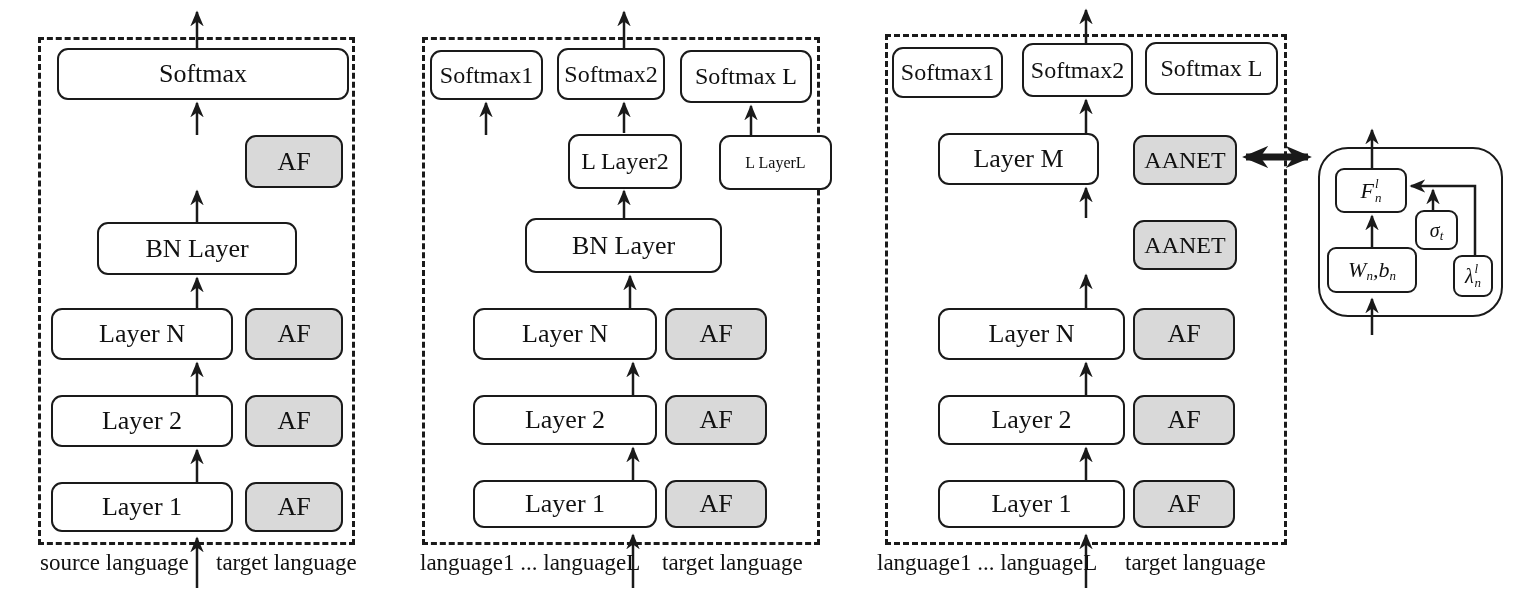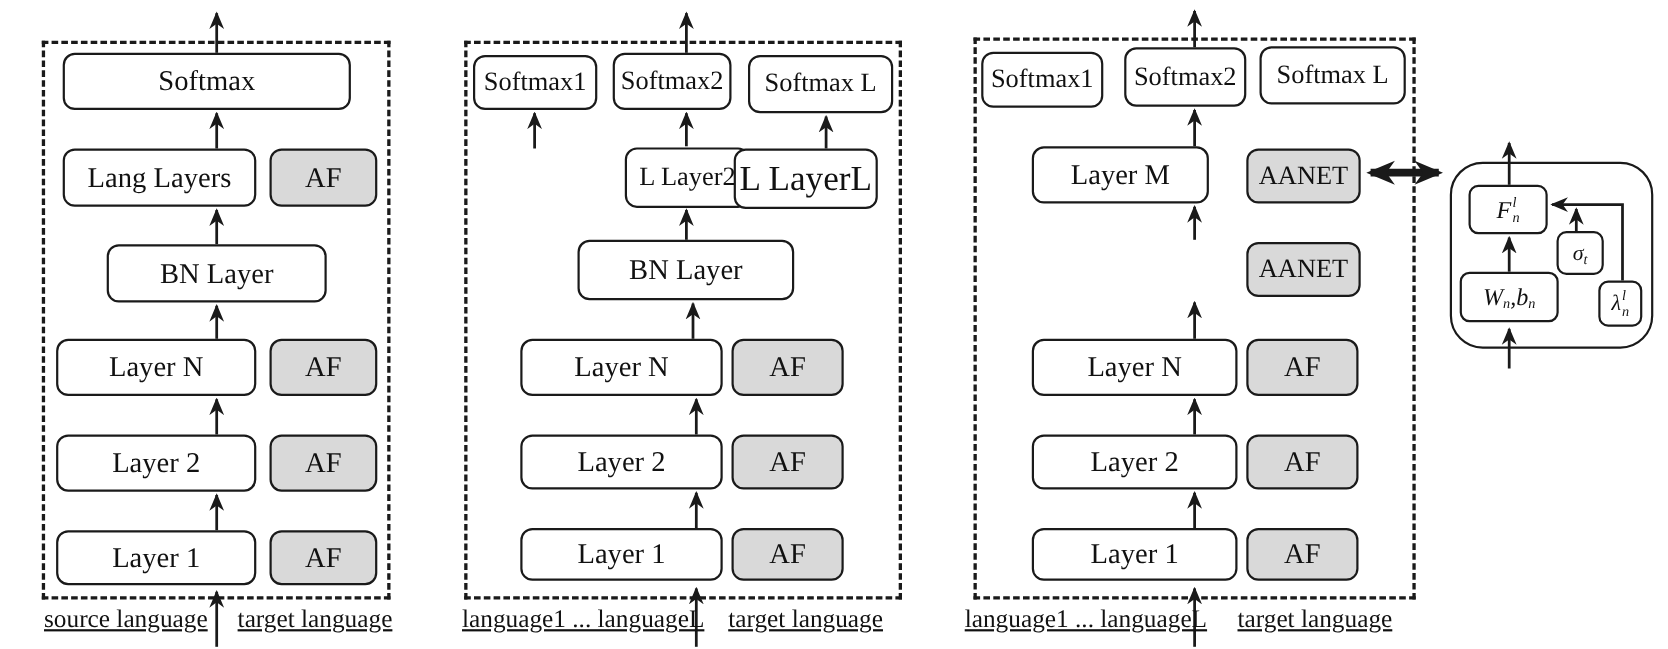--- a/index.html
+++ b/index.html
@@ -15,21 +15,21 @@
   }
   .box {
     position:absolute; box-sizing:border-box; background:#ffffff;
     border:2.5px solid #1a1a1a; border-radius:11px;
     display:flex; align-items:center; justify-content:center;
     font-size:26px; white-space:nowrap; z-index:2;
   }
   .shaded { background:#d9d9d9; }
   .aanet-label { font-size:24px; }
   .footer {
-    position:absolute; font-size:23px; white-space:nowrap; z-index:2;text-decoration:underline;
+    position:absolute; font-size:23px; white-space:nowrap; z-index:2;
   }
   .detail-container {
     position:absolute; box-sizing:border-box; border:2.5px solid #1a1a1a;
     border-radius:30px; background:transparent; z-index:1;
   }
   .math-box { font-size:22px; border-radius:9px; background:#ffffff; }
   .mi { font-style:italic; }
   .ss {
     display:inline-flex; flex-direction:column; align-items:flex-start;
     font-size:13px; line-height:1.05; margin-left:1px; font-style:italic;
@@ -93,38 +93,37 @@
       <line x1="1372" y1="168" x2="1372" y2="130" marker-end="url(#ah)"></line>
       <line x1="1433" y1="210" x2="1433" y2="190" marker-end="url(#ah)"></line>
       <path d="M1475,255 L1475,186 L1411,186" marker-end="url(#ah)"></path>
     </g>
   </svg>
 
   <div class="panel" style="left:38px;top:37px;width:317px;height:508px"></div>
   <div class="panel" style="left:422px;top:37px;width:398px;height:508px"></div>
   <div class="panel" style="left:885px;top:34px;width:402px;height:511px"></div>
 
-  <div class="box" style="left:57px;top:48px;width:262px;height:52px">Softmax</div>
-  <div class="box" style="left:57px;top:135px;width:176px;height:53px">Lang Layers</div>
+  <div class="box" style="left:57px;top:48px;width:292px;height:52px">Softmax</div>
   <div class="box shaded" style="left:245px;top:135px;width:98px;height:53px">AF</div>
   <div class="box" style="left:97px;top:222px;width:200px;height:53px">BN Layer</div>
   <div class="box" style="left:51px;top:308px;width:182px;height:52px">Layer N</div>
   <div class="box shaded" style="left:245px;top:308px;width:98px;height:52px">AF</div>
   <div class="box" style="left:51px;top:395px;width:182px;height:52px">Layer 2</div>
   <div class="box shaded" style="left:245px;top:395px;width:98px;height:52px">AF</div>
   <div class="box" style="left:51px;top:482px;width:182px;height:50px">Layer 1</div>
   <div class="box shaded" style="left:245px;top:482px;width:98px;height:50px">AF</div>
   <div class="footer" style="left:40px;top:550px">source language</div>
   <div class="footer" style="left:216px;top:550px">target language</div>
 
   <div class="box" style="left:430px;top:50px;width:113px;height:50px;font-size:24px">Softmax1</div>
   <div class="box" style="left:557px;top:48px;width:108px;height:52px;font-size:24px">Softmax2</div>
   <div class="box" style="left:680px;top:50px;width:132px;height:53px;font-size:24px">Softmax L</div>
   <div class="box" style="left:568px;top:134px;width:114px;height:55px;font-size:24px">L Layer2</div>
-  <div class="box" style="left:667px;top:135px;width:131px;height:55px;font-size:32px">L LayerL</div>
+  <div class="box" style="left:719px;top:135px;width:113px;height:55px;font-size:16px">L LayerL</div>
   <div class="box" style="left:525px;top:218px;width:197px;height:55px">BN Layer</div>
   <div class="box" style="left:473px;top:308px;width:184px;height:52px">Layer N</div>
   <div class="box shaded" style="left:665px;top:308px;width:102px;height:52px">AF</div>
   <div class="box" style="left:473px;top:395px;width:184px;height:50px">Layer 2</div>
   <div class="box shaded" style="left:665px;top:395px;width:102px;height:50px">AF</div>
   <div class="box" style="left:473px;top:480px;width:184px;height:48px">Layer 1</div>
   <div class="box shaded" style="left:665px;top:480px;width:102px;height:48px">AF</div>
   <div class="footer" style="left:420px;top:550px">language1 ... languageL</div>
   <div class="footer" style="left:662px;top:550px">target language</div>
 

